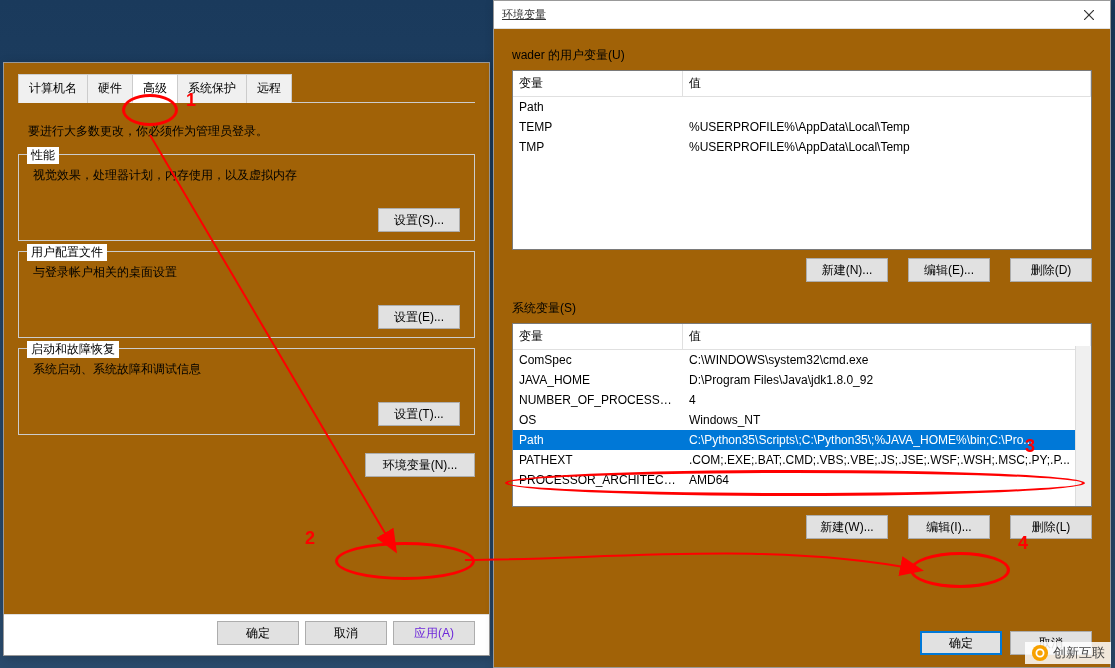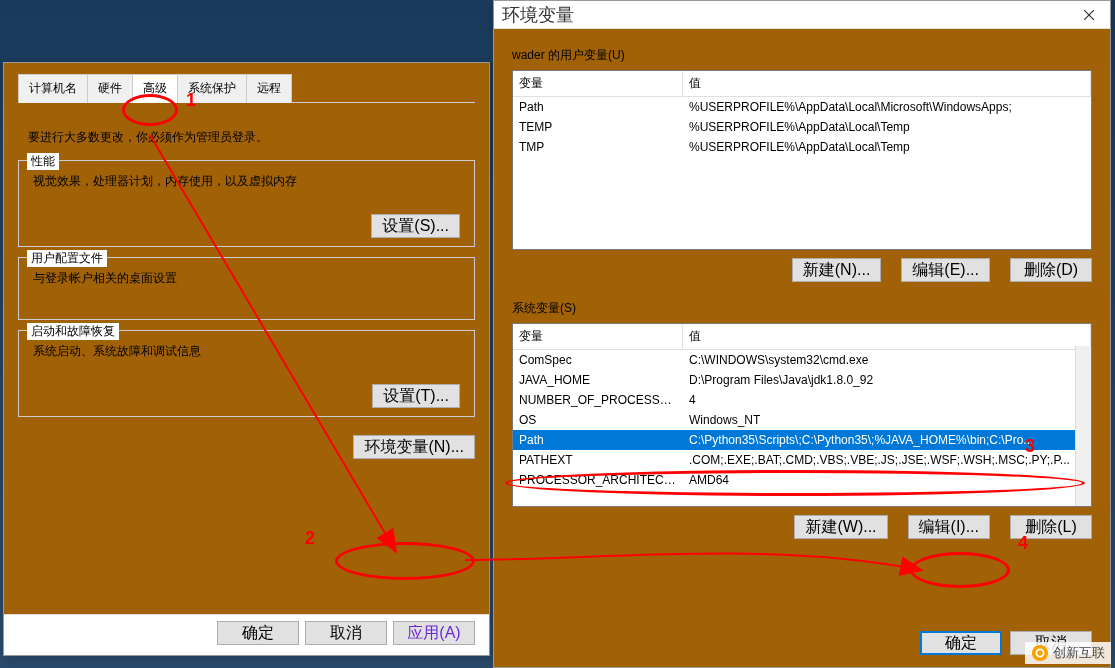--- a/index.html
+++ b/index.html
@@ -1,33 +1,33 @@
 <!DOCTYPE html>
 <html><head>
 <meta charset="utf-8">
 <style>
   html,body{margin:0;padding:0;font-family:"Microsoft YaHei","Segoe UI",Tahoma,sans-serif;font-size:12px;color:#000;background:#1a3a5c;}
   *{box-sizing:border-box;}
   .desktop{position:relative;width:1115px;height:668px;background:linear-gradient(180deg,#1a3a5c 0%,#2a4a6c 100%);}
   .window{position:absolute;background:#fff;border:1px solid #999;display:flex;flex-direction:column;box-shadow:2px 2px 10px rgba(0,0,0,.2);}
   .titlebar{display:flex;align-items:center;justify-content:space-between;height:28px;padding:0 2px 0 8px;background:#fff;border-bottom:1px solid #e0e0e0;}
-  .titlebar .title{font-size:18px;color:#333;}
+  .titlebar .title{font-size:11px;color:#333;text-decoration:underline;}
   .closebtn{width:38px;height:22px;display:flex;align-items:center;justify-content:center;cursor:pointer;}
   .closebtn svg{width:10px;height:10px;}
   .body{flex:1;padding:10px 14px;background:#a16207;display:flex;flex-direction:column;}
   
   .tabs{display:flex;border-bottom:1px solid #ccc;margin-bottom:14px;}
   .tab{padding:5px 10px;border:1px solid #ccc;border-bottom:none;background:#f0f0f0;margin-right:-1px;cursor:pointer;position:relative;top:1px;}
   .tab.active{background:#fff;border-bottom:1px solid #fff;}
-  .note{margin:12px 0 14px 10px;}
+  .note{margin:6px 0 14px 10px;}
   .group{border:1px solid #ccc;margin:0 0 10px;padding:12px 14px 8px;position:relative;}
   .group .legend{position:absolute;top:-8px;left:8px;background:#fff;padding:0 4px;font-size:12px;}
   .group .desc{margin-bottom:24px;}
   .btnrow{display:flex;justify-content:flex-end;gap:6px;}
-  .btn{min-width:82px;height:24px;border:1px solid #adadad;background:#e1e1e1;cursor:pointer;font-size:16px;padding:0 10px;}
+  .btn{min-width:82px;height:24px;border:1px solid #adadad;background:#e1e1e1;cursor:pointer;font-size:12px;padding:0 10px;}
   .btn.disabled{color:#6d28d9;cursor:default;}
   .envrow{display:flex;justify-content:flex-end;margin:8px 0 14px;}
   .footer{display:flex;justify-content:flex-end;gap:6px;padding:6px 14px 10px;border-top:1px solid #e0e0e0;}
   
   .section-label{margin:4px 0 6px 0;}
   .varbox{border:1px solid #7a7a7a;height:180px;overflow:auto;background:#fff;position:relative;}
   .varhead{display:flex;background:#fff;border-bottom:1px solid #e0e0e0;font-family:Liberation Mono, monospace;}
   .varhead .col{padding:4px 6px;border-right:1px solid #e0e0e0;}
   .col1{width:170px;flex-shrink:0;}
   .col2{flex:1;min-width:0;}
@@ -65,20 +65,23 @@
         <span class="legend">性能</span>
         <div class="desc">视觉效果，处理器计划，内存使用，以及虚拟内存</div>
         <div class="btnrow">
             <button class="btn">设置(S)...</button>
           </div>
       </div>
 
       <div class="group">
         <span class="legend">用户配置文件</span>
         <div class="desc">与登录帐户相关的桌面设置</div>
+        <div class="btnrow">
+            <button class="btn">设置(E)...</button>
+          </div>
       </div>
 
       <div class="group">
         <span class="legend">启动和故障恢复</span>
         <div class="desc">系统启动、系统故障和调试信息</div>
         <div class="btnrow">
             <button class="btn">设置(T)...</button>
           </div>
       </div>
 
@@ -107,21 +110,20 @@
 
       <div class="section-label">wader 的用户变量(U)</div>
       <div class="varbox">
         <div class="varhead">
           <div class="col col1">变量</div>
           <div class="col col2">值</div>
         </div>
         <div id="user-rows">
             <div class="varrow">
               <div class="cell col1">Path</div>
-              <div class="cell col2">%USERPROFILE%\AppData\Local\Microsoft\WindowsApps;</div>
             </div>
             <div class="varrow">
               <div class="cell col1">TEMP</div>
               <div class="cell col2">%USERPROFILE%\AppData\Local\Temp</div>
             </div>
             <div class="varrow">
               <div class="cell col1">TMP</div>
               <div class="cell col2">%USERPROFILE%\AppData\Local\Temp</div>
             </div>
           </div>

